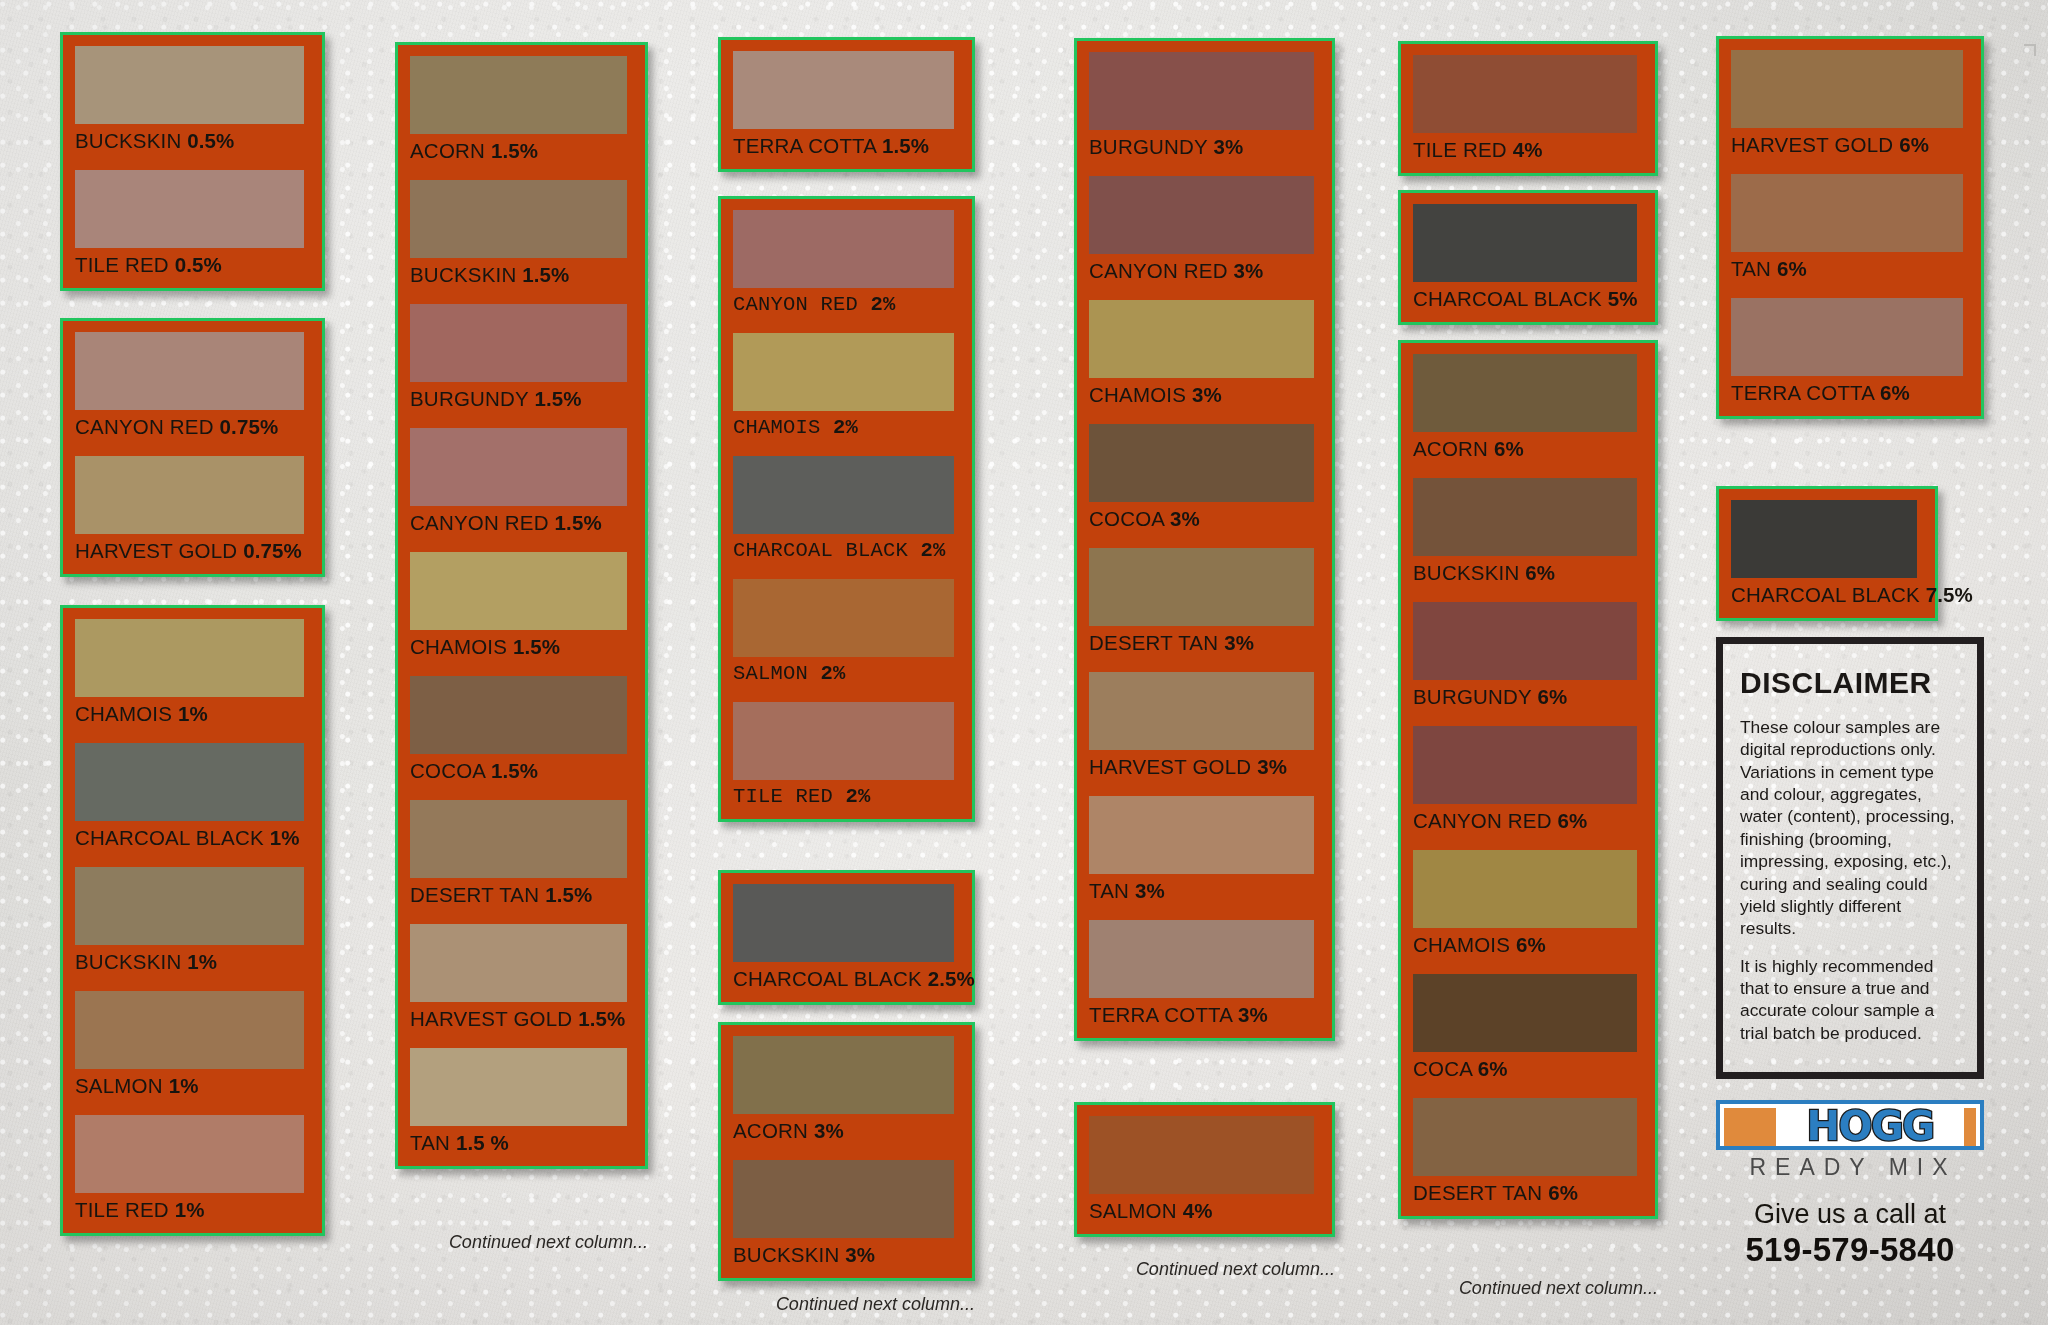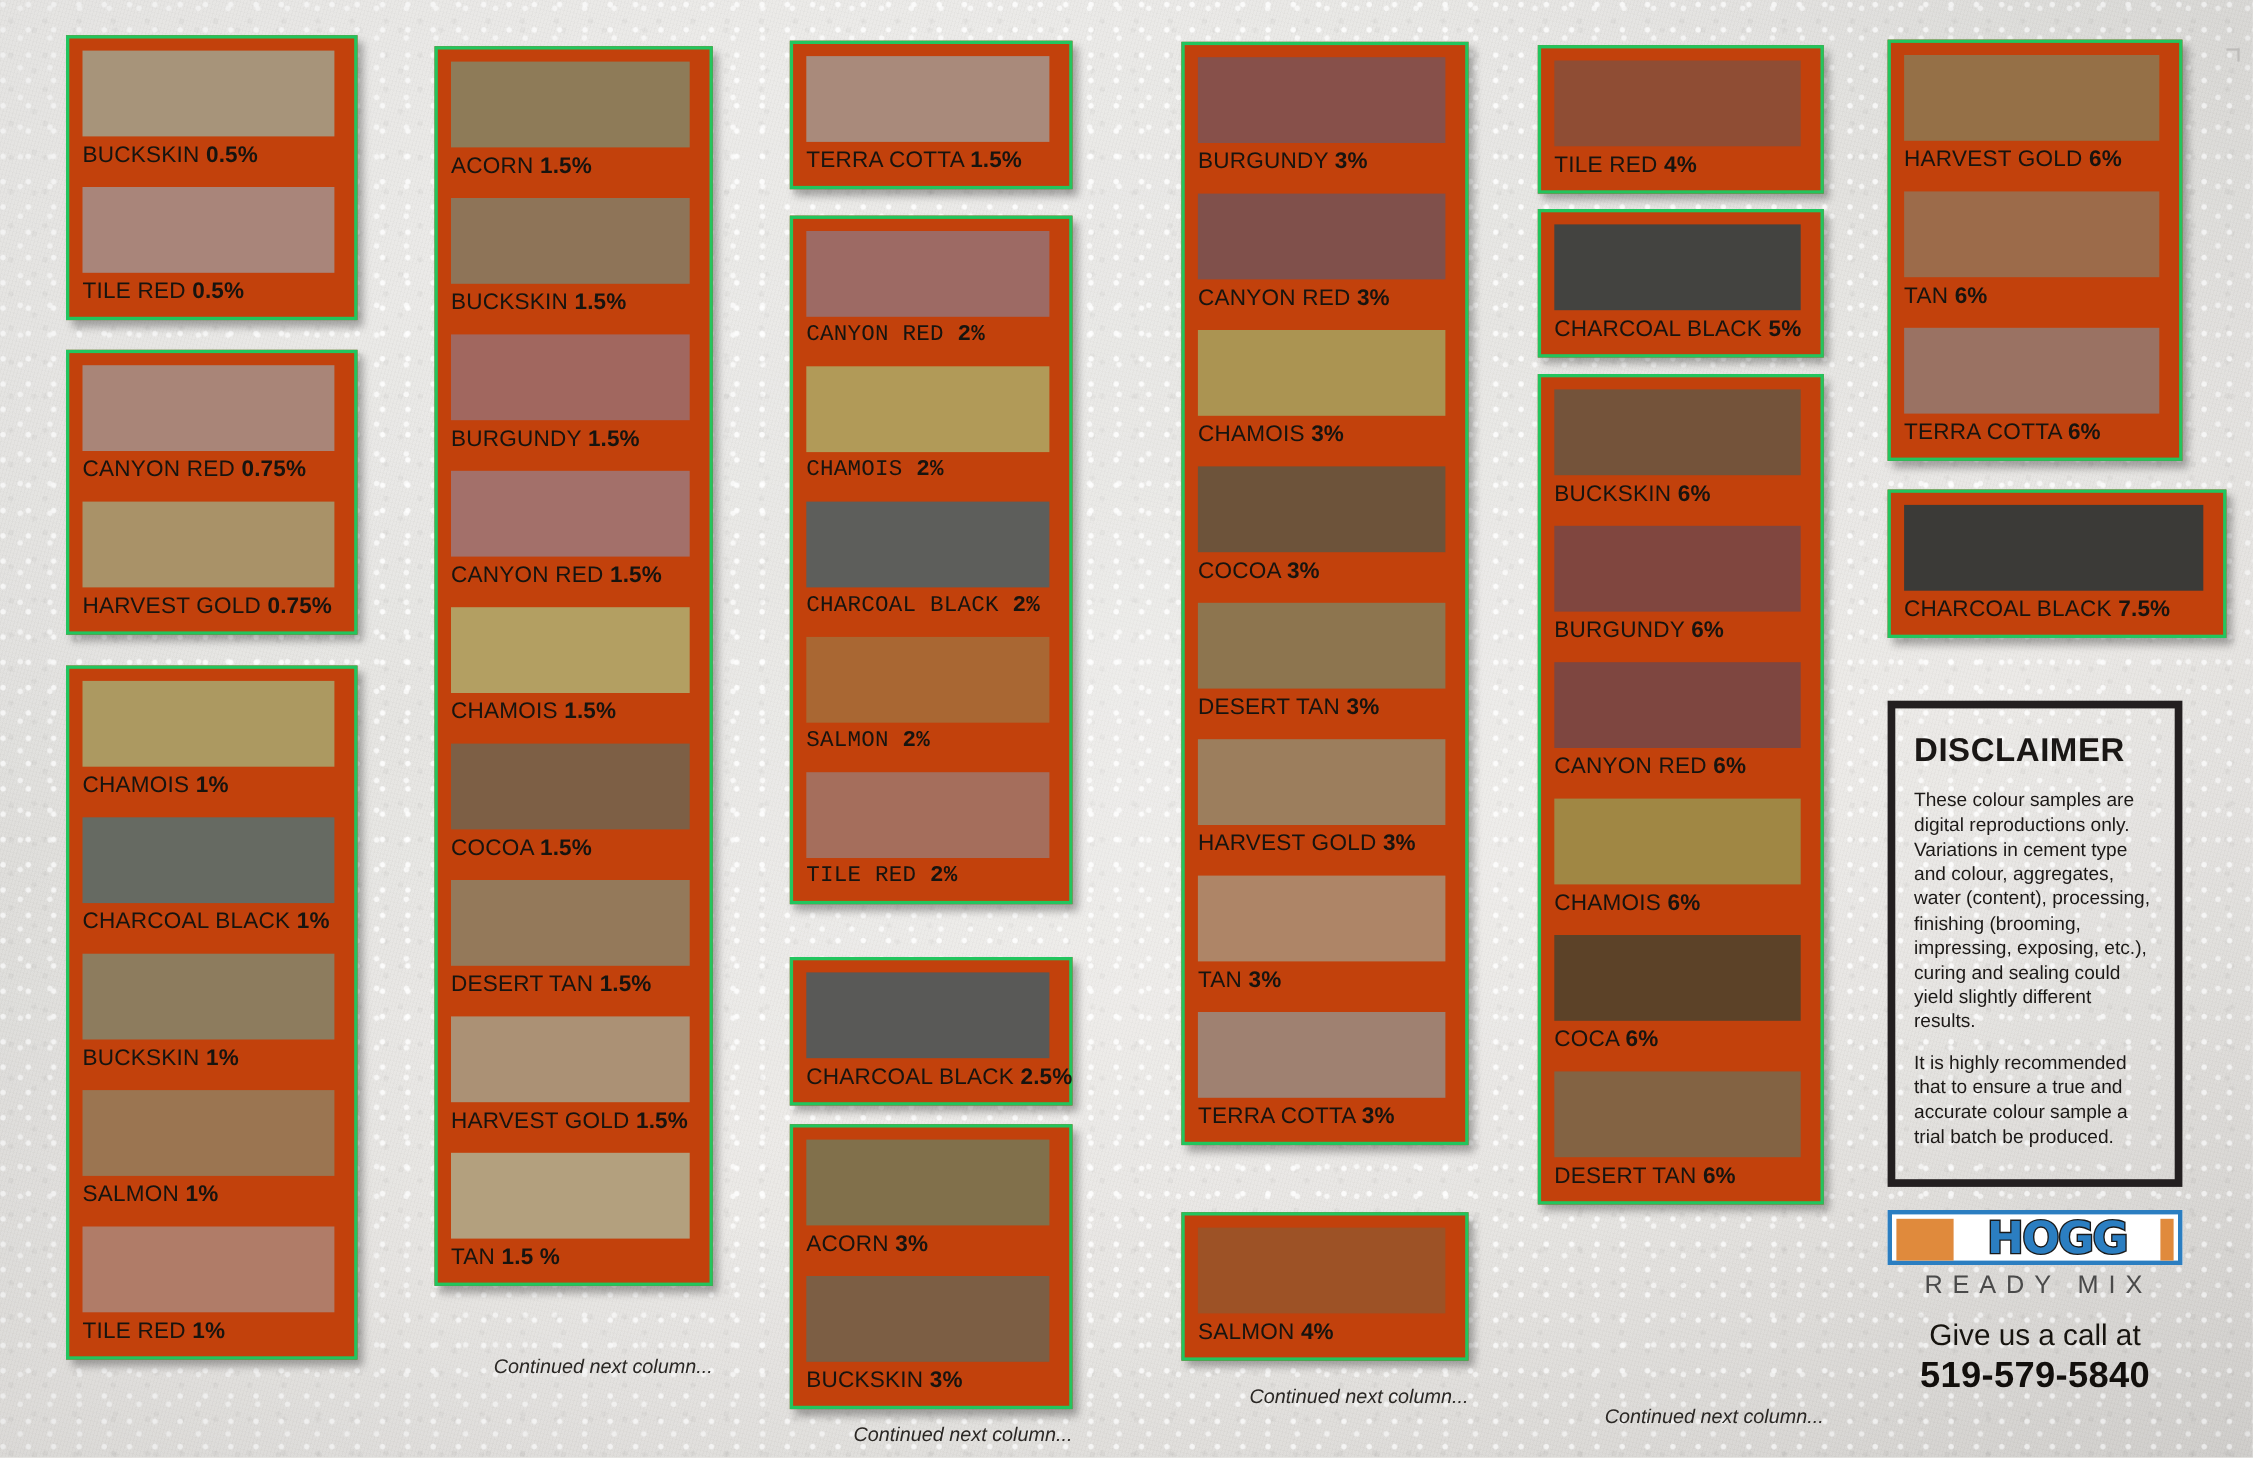--- a/index.html
+++ b/index.html
@@ -309,20 +309,24 @@
           </div>
         </div>
         <div class="card" style="top: 190px; left: 0px; width: 260px;">
           <div class="swatch-row">
             <span class="chip" title="#434340" style="background: rgb(67, 67, 64);"></span>
             <div class="caption"><span>CHARCOAL BLACK</span> <b>5%</b></div>
           </div>
         </div>
         <div class="card" style="top: 340px; left: 0px; width: 260px;">
           <div class="swatch-row">
+            <span class="chip" title="#6f5b3c" style="background: rgb(111, 91, 60);"></span>
+            <div class="caption"><span>ACORN</span> <b>6%</b></div>
+          </div>
+          <div class="swatch-row">
             <span class="chip" title="#74533a" style="background: rgb(116, 83, 58);"></span>
             <div class="caption"><span>BUCKSKIN</span> <b>6%</b></div>
           </div>
           <div class="swatch-row">
             <span class="chip" title="#80463f" style="background: rgb(128, 70, 63);"></span>
             <div class="caption"><span>BURGUNDY</span> <b>6%</b></div>
           </div>
           <div class="swatch-row">
             <span class="chip" title="#7e4640" style="background: rgb(126, 70, 64);"></span>
             <div class="caption"><span>CANYON RED</span> <b>6%</b></div>
@@ -350,21 +354,21 @@
           </div>
           <div class="swatch-row">
             <span class="chip" title="#9c6b4a" style="background: rgb(156, 107, 74);"></span>
             <div class="caption"><span>TAN</span> <b>6%</b></div>
           </div>
           <div class="swatch-row">
             <span class="chip" title="#9a7263" style="background: rgb(154, 114, 99);"></span>
             <div class="caption"><span>TERRA COTTA</span> <b>6%</b></div>
           </div>
         </div>
-        <div class="card" style="top: 445px; left: 0px; width: 308px;">
+        <div class="card" style="top: 486px; left: 0px; width: 222px;">
           <div class="swatch-row">
             <span class="chip" title="#3b3a37" style="background: rgb(59, 58, 55);"></span>
             <div class="caption"><span>CHARCOAL BLACK</span> <b>7.5%</b></div>
           </div>
         </div>
       </div>
     </div>
 
   <div id="disclaimer">
     <div class="dtitle">DISCLAIMER</div>

